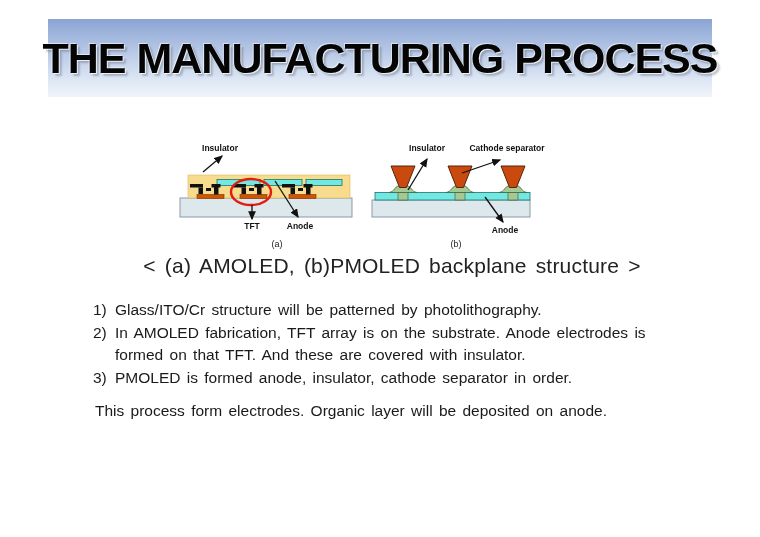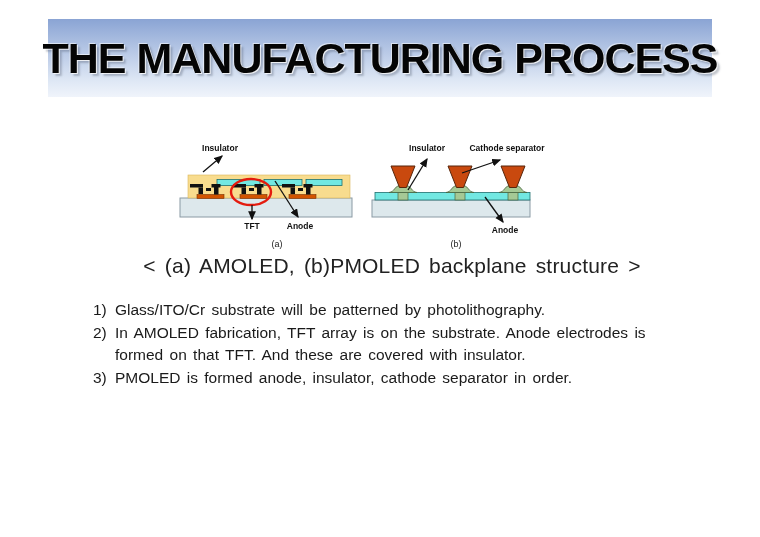--- a/index.html
+++ b/index.html
@@ -145,26 +145,27 @@
     <text class="dlabel" x="137" y="11" text-anchor="middle">Cathode separator</text>
     <text class="dlabel" x="135" y="93" text-anchor="middle">Anode</text>
     <text class="dtag" x="86" y="107" text-anchor="middle">(b)</text>
   </svg>
 
   <div class="caption">&lt; (a) AMOLED, (b)PMOLED backplane structure &gt;</div>
 
   <div class="steps">
     <div class="step">
       <span class="num">1)</span>
-      <span class="txt">Glass/ITO/Cr substrate will be patterned by photolithography.</span>
+      <span class="txt">Glass/ITO/Cr structure will be patterned by photolithography.</span>
     </div>
     <div class="step">
       <span class="num">2)</span>
       <span class="txt">In AMOLED fabrication, TFT array is on the substrate. Anode electrodes is formed on that TFT. And these are covered with insulator.</span>
     </div>
     <div class="step">
       <span class="num">3)</span>
       <span class="txt">PMOLED is formed anode, insulator, cathode separator in order.</span>
     </div>
   </div>
 
+  <div class="closing">This process form electrodes. Organic layer will be deposited on anode.</div>
 
 </div>
 
 </body></html>

